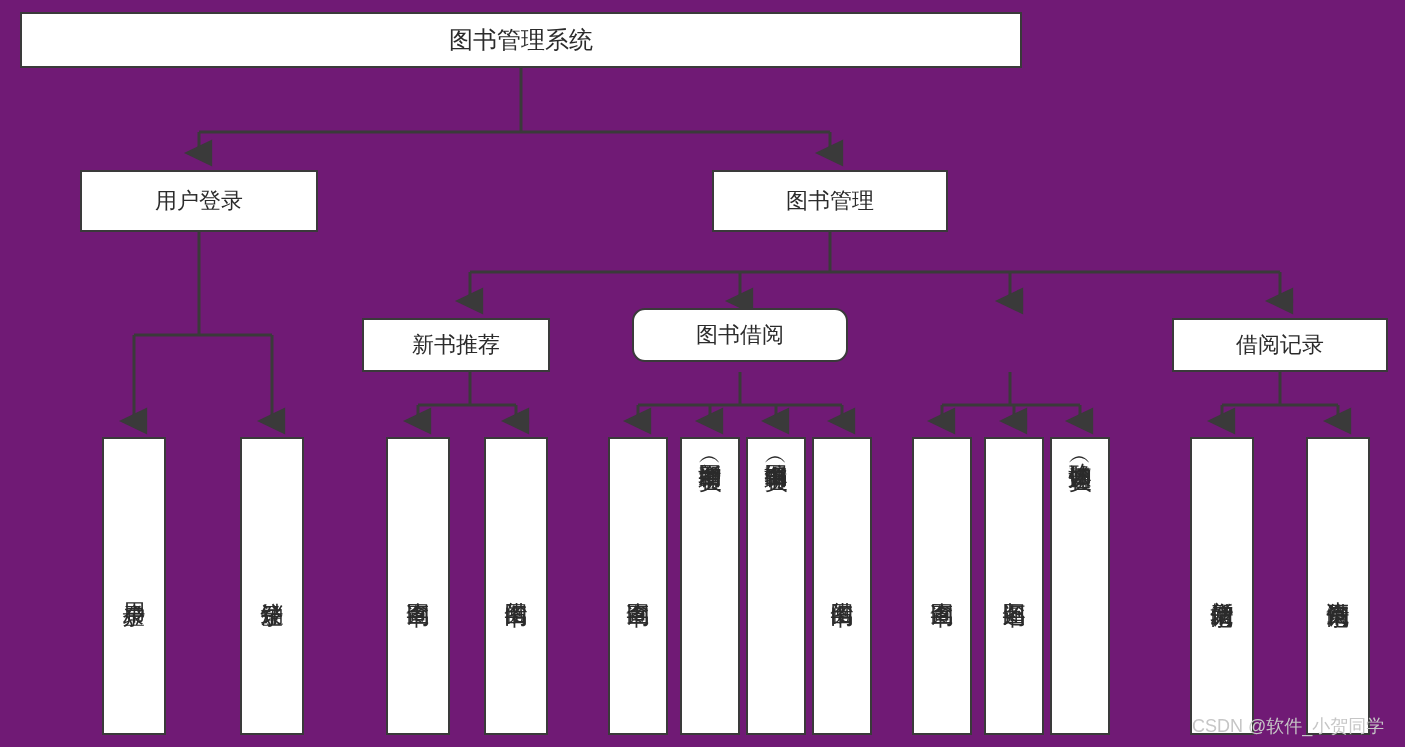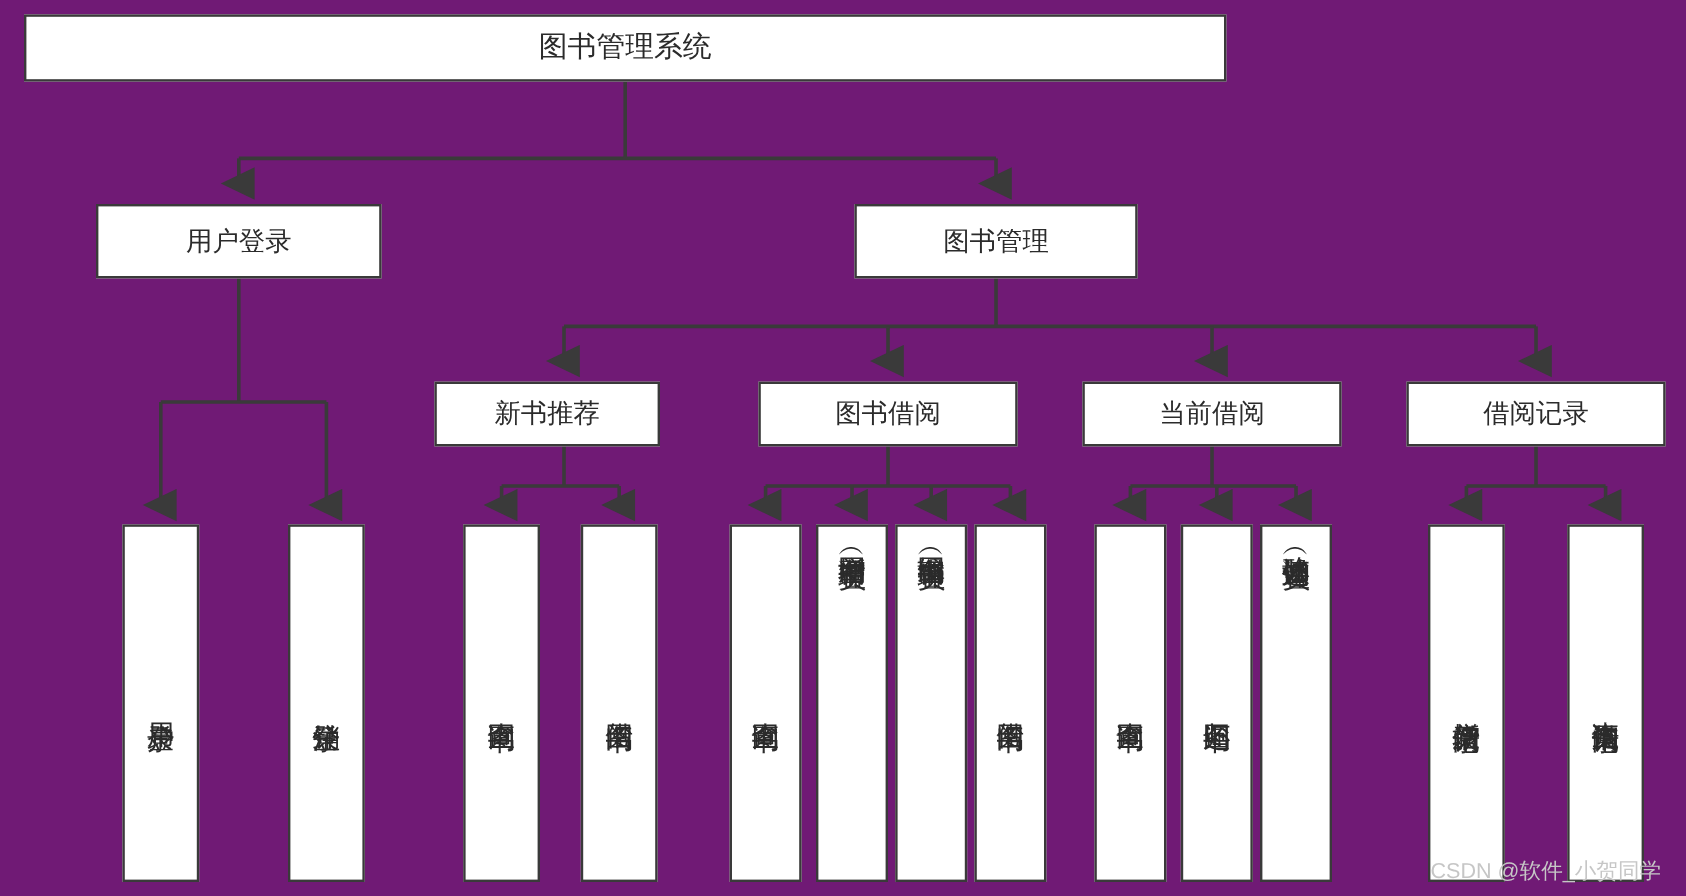--- a/index.html
+++ b/index.html
@@ -143,25 +143,22 @@
   <div class="node-box node-branch" id="node-l1-0" style="left: 80px; top: 170px; width: 238px; height: 62px;">
     <span class="node-label">用户登录</span>
   </div>
   <div class="node-box node-branch" id="node-l1-1" style="left: 712px; top: 170px; width: 236px; height: 62px;">
     <span class="node-label">图书管理</span>
   </div>
 
   <div class="node-box node-branch" id="node-l2-0" style="left: 362px; top: 318px; width: 188px; height: 54px;">
     <span class="node-label">新书推荐</span>
   </div>
-  <div class="node-box node-branch" id="node-l2-1" style="left: 632px; top: 318px; width: 216px; height: 54px;">
+  <div class="node-box node-branch" id="node-l2-1" style="left: 632px; top: 308px; width: 216px; height: 54px; border-radius: 13px;">
     <span class="node-label">图书借阅</span>
-  </div>
-  <div class="node-box node-branch" id="node-l2-2" style="left: 902px; top: 318px; width: 216px; height: 54px;">
-    <span class="node-label">当前借阅</span>
   </div>
   <div class="node-box node-branch" id="node-l2-3" style="left: 1172px; top: 318px; width: 216px; height: 54px; text-align: right;">
     <span class="node-label">借阅记录</span>
   </div>
 
   <div class="node-box node-leaf centered-text" id="node-leaf-0" style="left: 102px; top: 437px; width: 64px; height: 298px;">
     <span class="node-label">用户登录</span>
   </div>
   <div class="node-box node-leaf centered-text" id="node-leaf-1" style="left: 240px; top: 437px; width: 64px; height: 298px;">
     <span class="node-label">注销登录</span>

